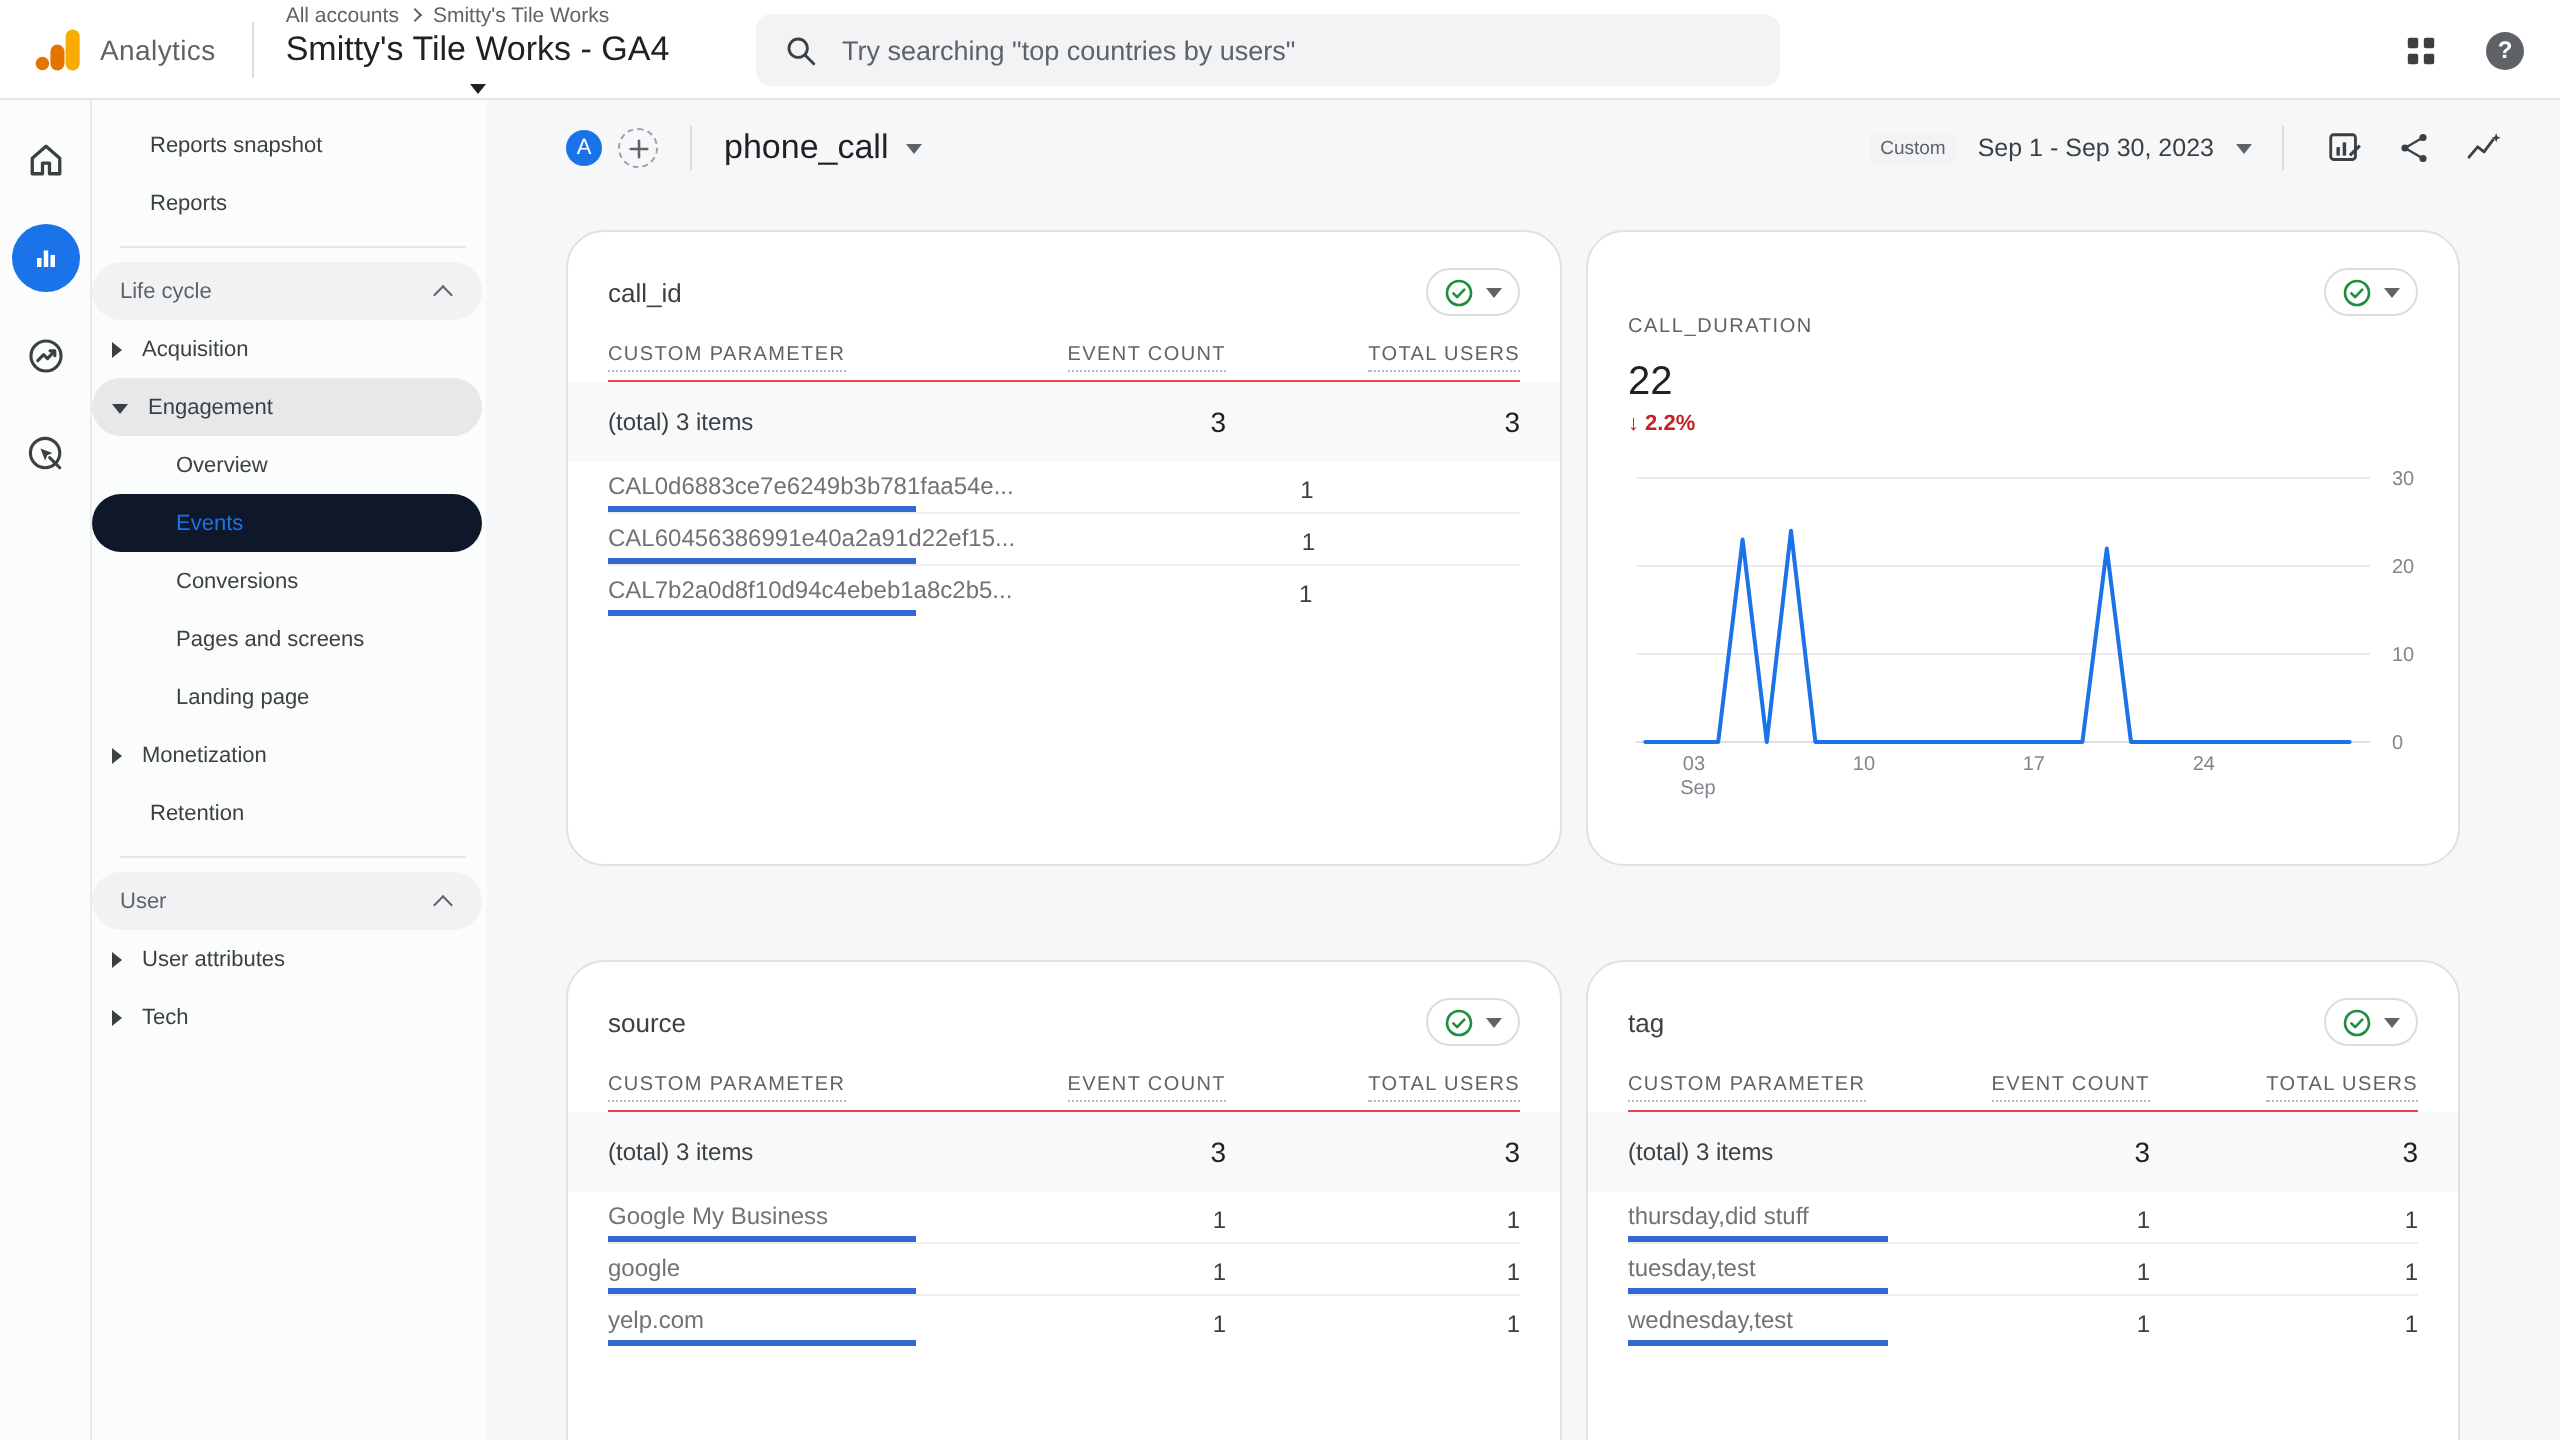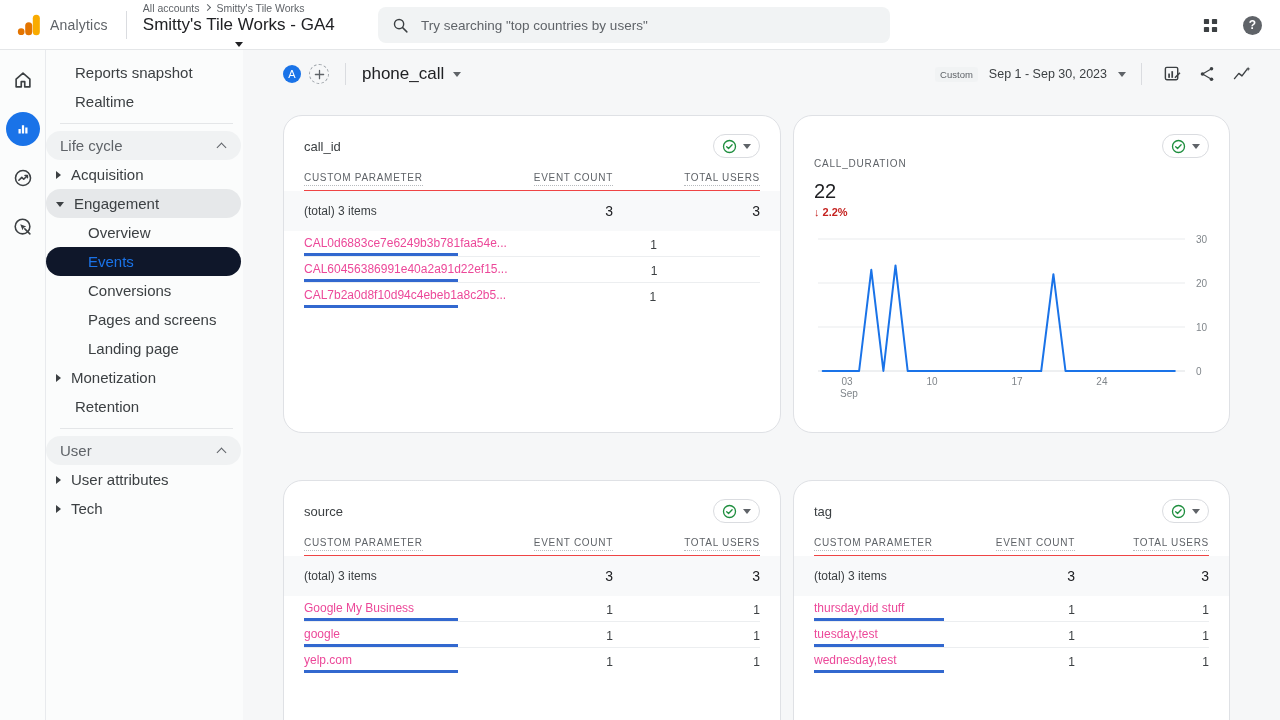--- a/index.html
+++ b/index.html
@@ -29,21 +29,21 @@
 
   
   .rail { position:absolute; left:0; top:50px; width:46px; height:670px; background:#fbfcfc;
     border-right:1px solid #e8eaed; display:flex; flex-direction:column; align-items:center;
     padding-top:13px; gap:15px; }
   .rail-btn { width:34px; height:34px; border-radius:50%; display:flex; align-items:center; justify-content:center; }
   .rail-btn.active { background:#1a73e8; }
 
   
   .sidenav { position:absolute; left:46px; top:50px; width:197px; height:670px; background:#fbfcfc;
-    padding-top:8px; font-size:15px; color:#3c4043; }
+    padding-top:8px; font-size:11px; color:#3c4043; }
   .nav-row { display:flex; align-items:center; height:29px; border-radius:16px; margin-right:2px; cursor:pointer; }
   .nav-row.item    { padding-left:29px; }
   .nav-row.section { padding-left:14px; background:#f0f2f3; color:#5f6368; }
   .nav-row.expandable { padding-left:10px; }
   .nav-row.expandable.expanded-bg { background:#e6e8ea; }
   .nav-row.subitem { padding-left:42px; }
   .nav-row.selected { background:#0f172a; color:#1a73e8; }
   .nav-divider { height:1px; background:#e4e6e8; margin:7px 10px 7px 14px; }
   .tri { display:inline-block; margin-right:10px; }
   .tri.right { width:0; height:0; border-top:4px solid transparent; border-bottom:4px solid transparent;
@@ -83,21 +83,21 @@
   .cols-wide .t-head, .cols-wide .t-total, .cols-wide .t-row { grid-template-columns:1fr 150px 147px; }
   .cols-narrow .t-head, .cols-narrow .t-total, .cols-narrow .t-row { grid-template-columns:1fr 110px 134px; }
   .t-hc { font-size:10px; letter-spacing:.7px; color:#5f6368; }
   .t-hc span { border-bottom:1px dotted #b7bbbf; padding-bottom:2px; }
   .t-hc.num { text-align:right; }
   .t-total { display:grid; align-items:center; height:40px; background:#f8f9fa; margin:0 -20px; padding:0 20px; }
   .t-tlabel { font-size:12px; color:#3c4043; }
   .t-tnum { font-size:14px; color:#202124; text-align:right; }
   .t-row { display:grid; padding-top:6px; height:26px; border-bottom:1px solid #eceef0; }
   .t-row:last-child { border-bottom:none; }
-  .pname { font-size:12px; color:#ec4899; line-height:12px; white-space:nowrap; }
+  .pname { font-size:12px; color:#737373; line-height:12px; white-space:nowrap; }
   .pbar-track { margin-top:4px; height:3px; }
   .bars-154 .pbar-track { width:154px; } .bars-130 .pbar-track { width:130px; }
   .pbar { height:3px; background:#3268cf; }
   .t-cell.num { font-size:12px; color:#3c4043; text-align:right; padding-top:1px; }
 
   
   .metric-label { font-size:10px; letter-spacing:.8px; color:#5f6368; }
   .metric-value { font-size:20px; color:#202124; margin-top:11px; }
   .metric-delta { font-size:11px; font-weight:bold; color:#c5221f; margin-top:3px; }
   .chart-svg { position:absolute; left:24px; top:115px; }
@@ -176,21 +176,21 @@
       <line x1="14" y1="14" x2="19.5" y2="19.5" stroke="#3c4043" stroke-width="1.7" stroke-linecap="round"></line>
     </svg>
   </div>
 </div>
 
 <div class="sidenav">
     <div class="nav-row item">
       <span class="nav-label">Reports snapshot</span>
     </div>
     <div class="nav-row item">
-      <span class="nav-label">Realtime</span>
+      <span class="nav-label">Reports</span>
     </div>
     <div class="nav-divider"></div>
     <div class="nav-row section">
       <span class="nav-label">Life cycle</span>
       <span class="chev-up"></span>
     </div>
     <div class="nav-row expandable">
       <span class="tri right"></span>
       <span class="nav-label">Acquisition</span>
     </div>

